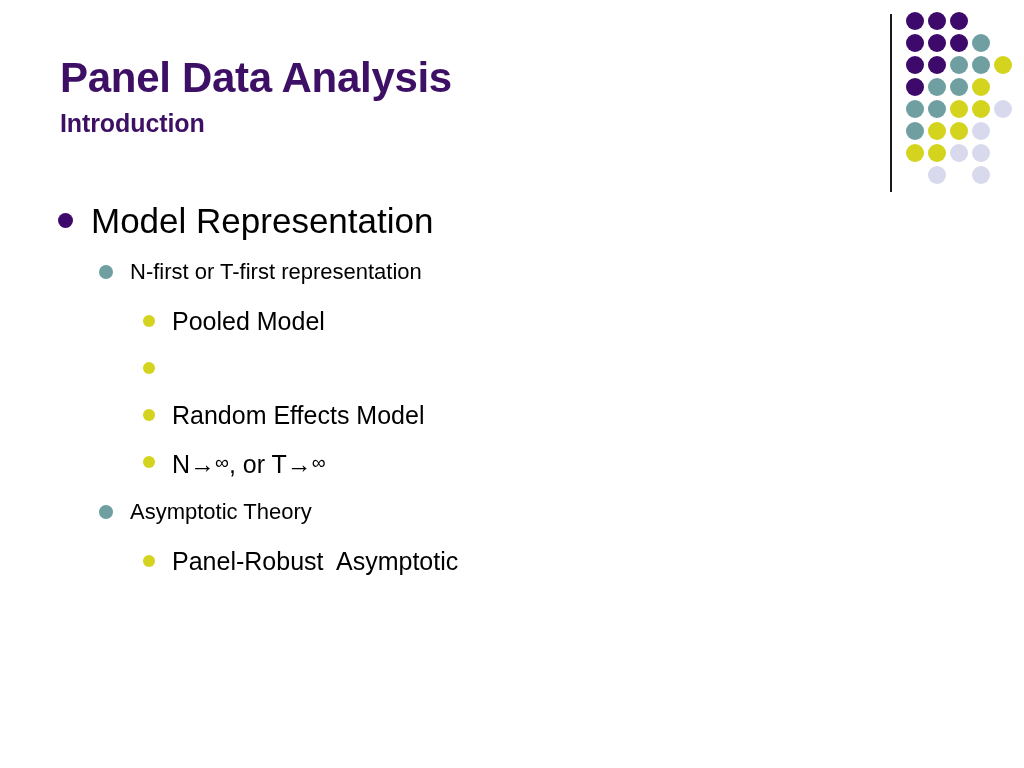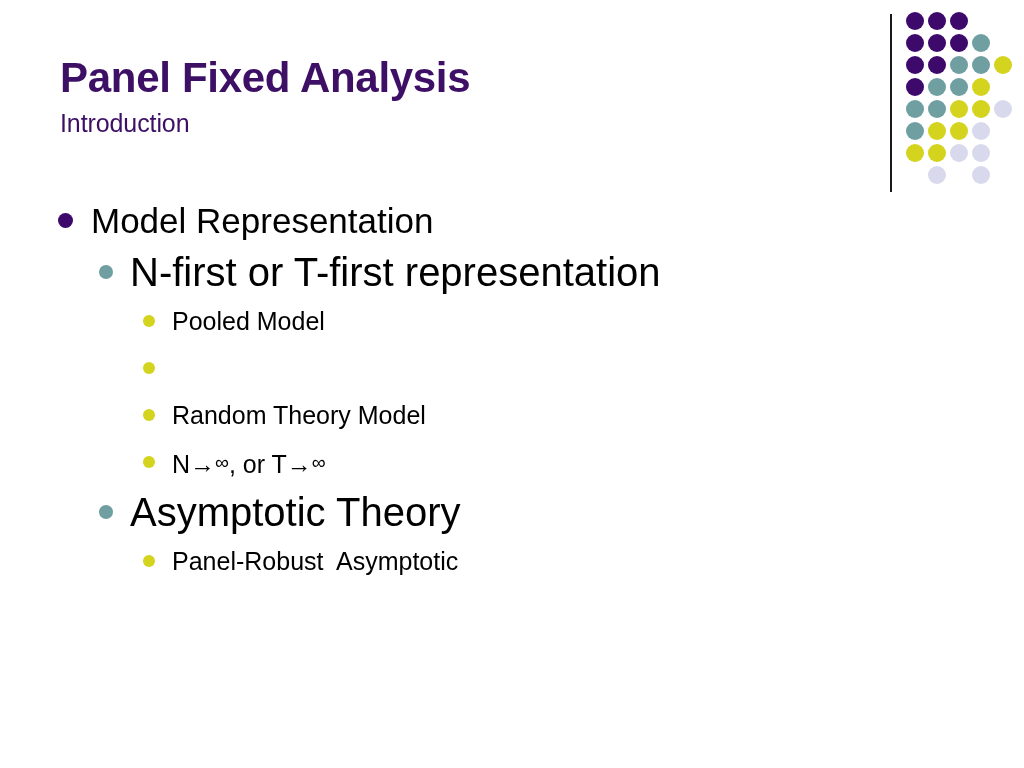--- a/index.html
+++ b/index.html
@@ -35,21 +35,21 @@
     font-size: 42px;
     font-weight: bold;
     color: #3d1066;
     line-height: 1.05;
     letter-spacing: -0.3px;
     margin: 0;
     white-space: nowrap;
   }
   .slide-subtitle {
     font-size: 25px;
-    font-weight: normal;
+    font-weight: bold;
     color: #3d1066;
     line-height: 1.1;
     margin: 10px 0 0 0;
     letter-spacing: -0.1px;
   }
 
   
   .logo-wrap {
     position: absolute;
     left: 884px;
@@ -118,21 +118,21 @@
 
   
   .lvl2 { margin-left: 41px; height: 52px; }
   .lvl2 .bullet-dot {
     width: 14px; height: 14px;
     background: #6f9fa0;
     margin-top: 15px;
     margin-right: 17px;
   }
   .lvl2 .bullet-text {
-    font-size: 40px;
+    font-size: 22px;
     line-height: 44px;
   }
 
   
   .lvl3 { margin-left: 85px; height: 47px; text-align: right; }
   .lvl3 .bullet-dot {
     width: 12px; height: 12px;
     background: #d4d41e;
     margin-top: 13px;
     margin-right: 17px;
@@ -146,21 +146,21 @@
     font-size: 0.78em;
     vertical-align: 0.18em;
   }
 </style>
 </head>
 <body>
 
 <div class="slide">
 
   <div class="title-block">
-    <h1 class="slide-title">Panel Fixed Analysis</h1>
+    <h1 class="slide-title">Panel Data Analysis</h1>
     <h2 class="slide-subtitle">Introduction</h2>
   </div>
 
   <div class="logo-wrap">
     <div class="logo-rule"></div>
     <div class="dot-grid" id="dot-grid">
         <div class="dot-row">
           <span class="dot" style="left: 0px; background: rgb(61, 10, 107);"></span>
           <span class="dot" style="left: 22px; background: rgb(61, 10, 107);"></span>
           <span class="dot" style="left: 44px; background: rgb(61, 10, 107);"></span>
@@ -221,21 +221,21 @@
       </div>
       <div class="bullet-item lvl3">
         <span class="bullet-dot"></span>
         <span class="bullet-text">Pooled Model</span>
       </div>
       <div class="bullet-item lvl3">
         <span class="bullet-dot"></span>
       </div>
       <div class="bullet-item lvl3">
         <span class="bullet-dot"></span>
-        <span class="bullet-text">Random Theory Model</span>
+        <span class="bullet-text">Random Effects Model</span>
       </div>
       <div class="bullet-item lvl3">
         <span class="bullet-dot"></span>
         <span class="bullet-text">N→<span class="sup-inf">∞</span>, or T→<span class="sup-inf">∞</span></span>
       </div>
       <div class="bullet-item lvl2">
         <span class="bullet-dot"></span>
         <span class="bullet-text">Asymptotic Theory</span>
       </div>
       <div class="bullet-item lvl3">

